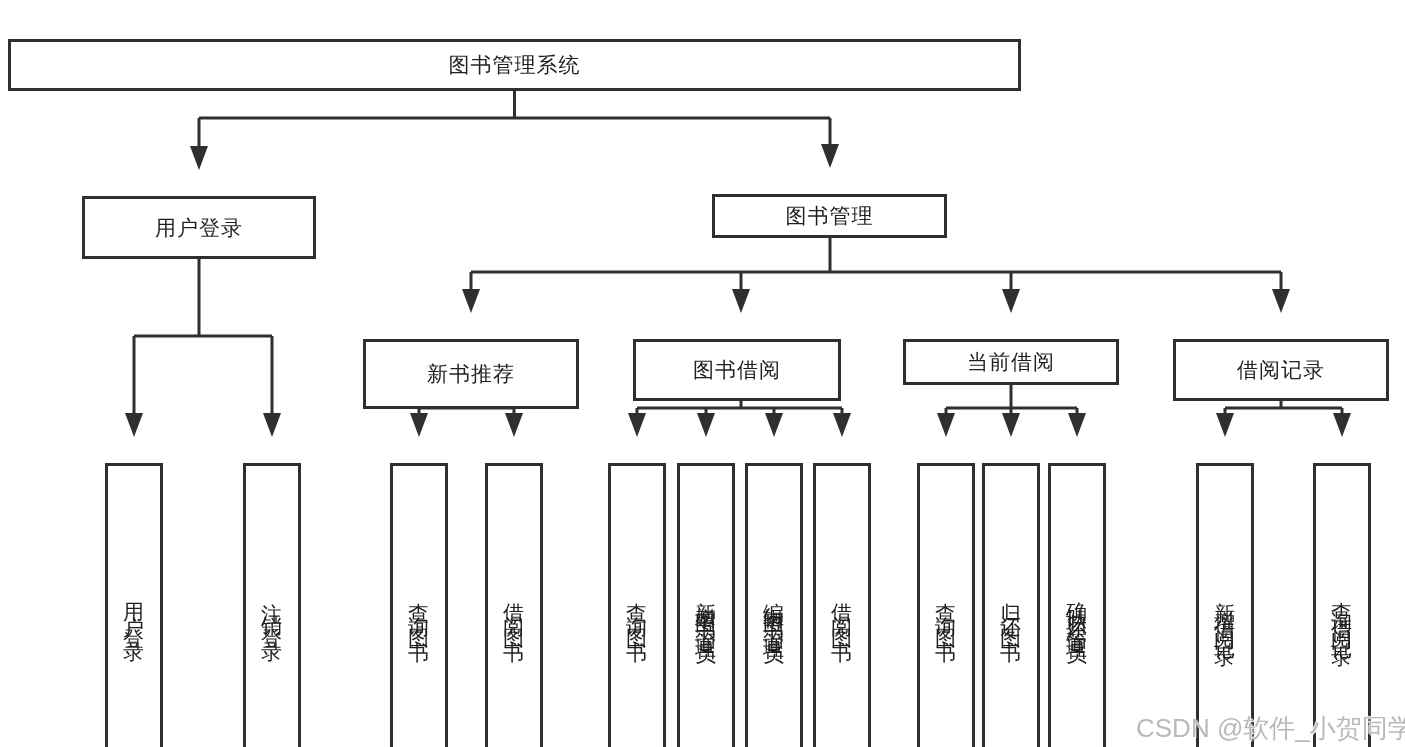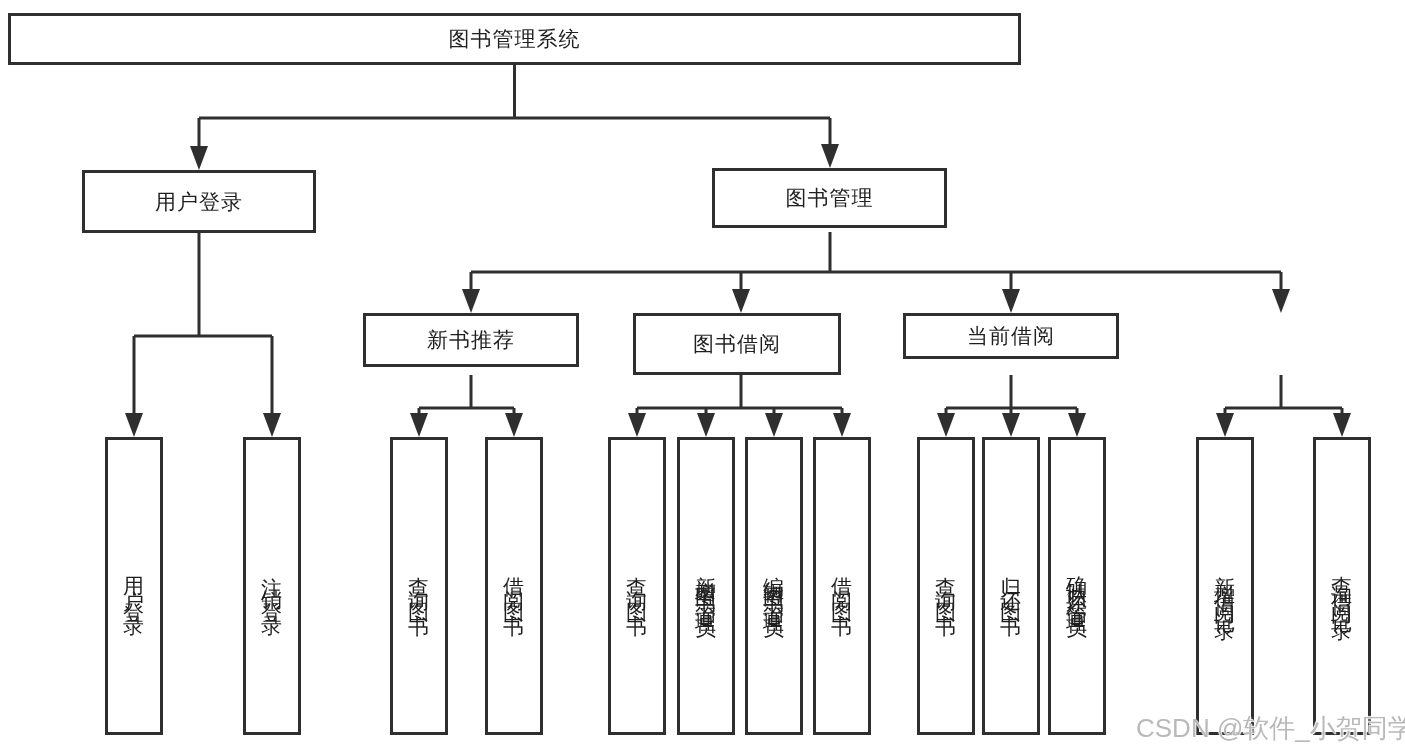--- a/index.html
+++ b/index.html
@@ -20,20 +20,21 @@
   .node {
     position: absolute;
     box-sizing: border-box;
     border: 3px solid #2f2f2f;
     background: #ffffff;
     display: flex;
     align-items: center;
     justify-content: center;
     z-index: 2;
     color: #1f1f1f;
+    margin-top: 26px;
   }
   .hlabel {
     font-size: 21px;
     letter-spacing: 1px;
     white-space: nowrap;
   }
   .vtext {
     writing-mode: vertical-rl;
     text-orientation: mixed;
     font-size: 21px;
@@ -92,32 +93,35 @@
       </g>
   </svg>
 
   <div class="node" style="left:8px;top:13px;width:1013px;height:52px">
     <span class="hlabel">图书管理系统</span>
   </div>
 
   <div class="node" style="left:82px;top:170px;width:234px;height:63px">
     <span class="hlabel">用户登录</span>
   </div>
-  <div class="node" style="left:712px;top:168px;width:235px;height:60px">
+  <div class="node" style="left:712px;top:168px;width:235px;height:44px">
     <span class="hlabel">图书管理</span>
   </div>
 
-  <div class="node" style="left:363px;top:313px;width:216px;height:54px">
+  <div class="node" style="left:363px;top:313px;width:216px;height:70px">
     <span class="hlabel">新书推荐</span>
   </div>
   <div class="node" style="left:633px;top:313px;width:208px;height:62px">
     <span class="hlabel">图书借阅</span>
   </div>
   <div class="node" style="left:903px;top:313px;width:216px;height:46px">
     <span class="hlabel">当前借阅</span>
+  </div>
+  <div class="node" style="left:1173px;top:313px;width:216px;height:62px">
+    <span class="hlabel">借阅记录</span>
   </div>
 
   <div class="node" style="left:105px;top:437px;width:58px;height:298px">
     <span class="vtext ls-loose">用户登录</span>
   </div>
   <div class="node" style="left:243px;top:437px;width:58px;height:298px">
     <span class="vtext ls-loose">注销登录</span>
   </div>
 
   <div class="node" style="left:390px;top:437px;width:58px;height:298px">

